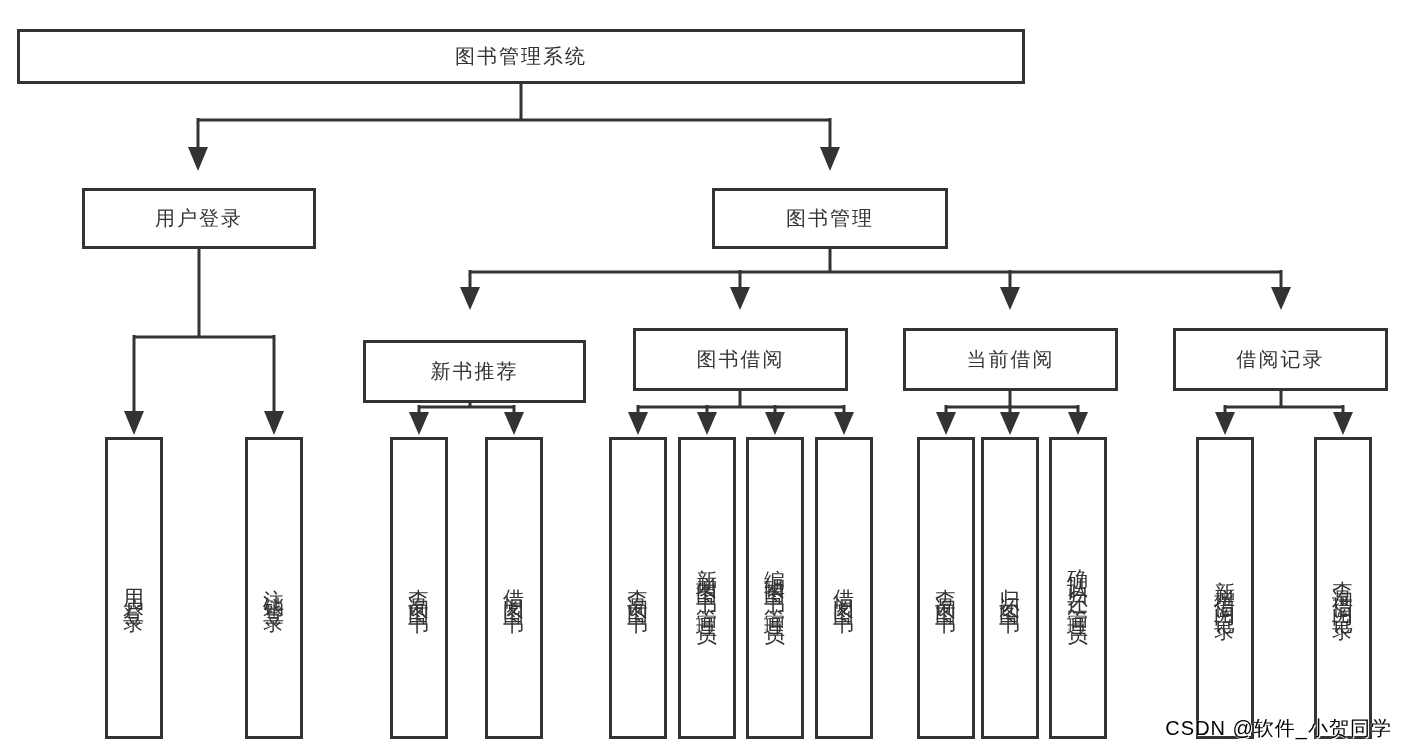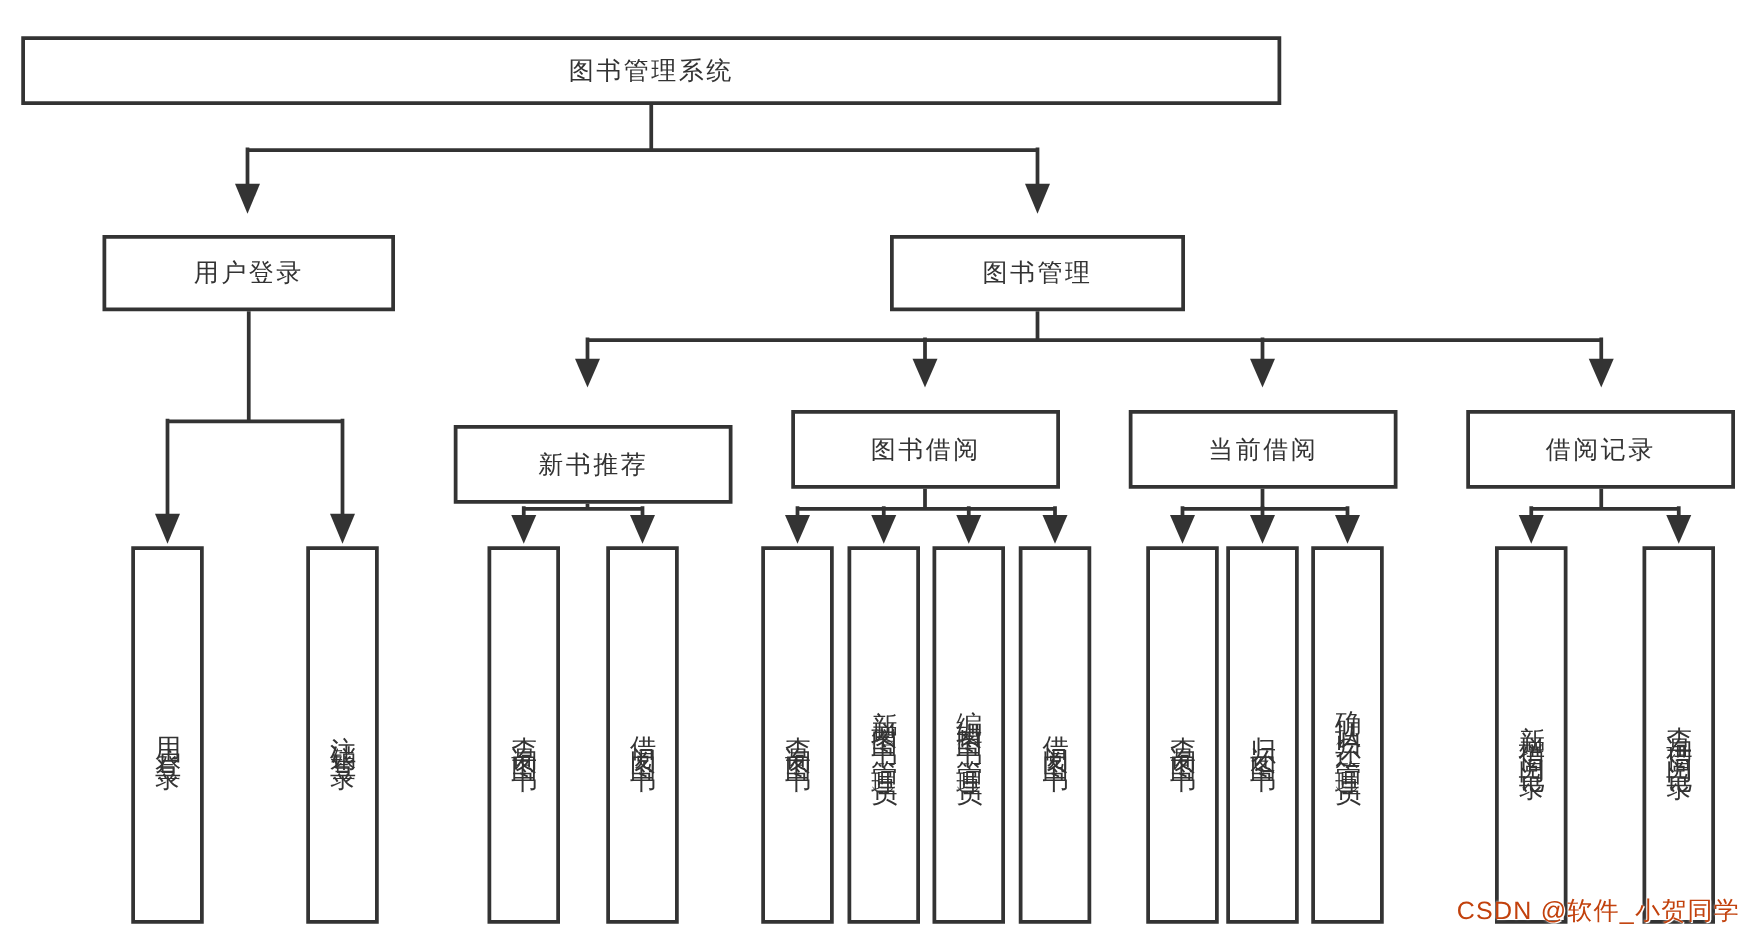--- a/index.html
+++ b/index.html
@@ -40,21 +40,21 @@
     text-orientation: mixed;
     font-size: 21px;
     letter-spacing: 8px;
     line-height: 1;
   }
   .watermark {
     position: absolute;
     right: 13px;
     bottom: 5px;
     font-size: 20px;
-    color: #c2410c;
+    color: #000000;
     letter-spacing: 1px;
     white-space: nowrap;
     text-shadow: 0 0 2px #ffffff, 1px 1px 0 #ffffff;
     z-index: 5;
   }
 </style>
 </head>
 <body>
 
 <div class="canvas">

